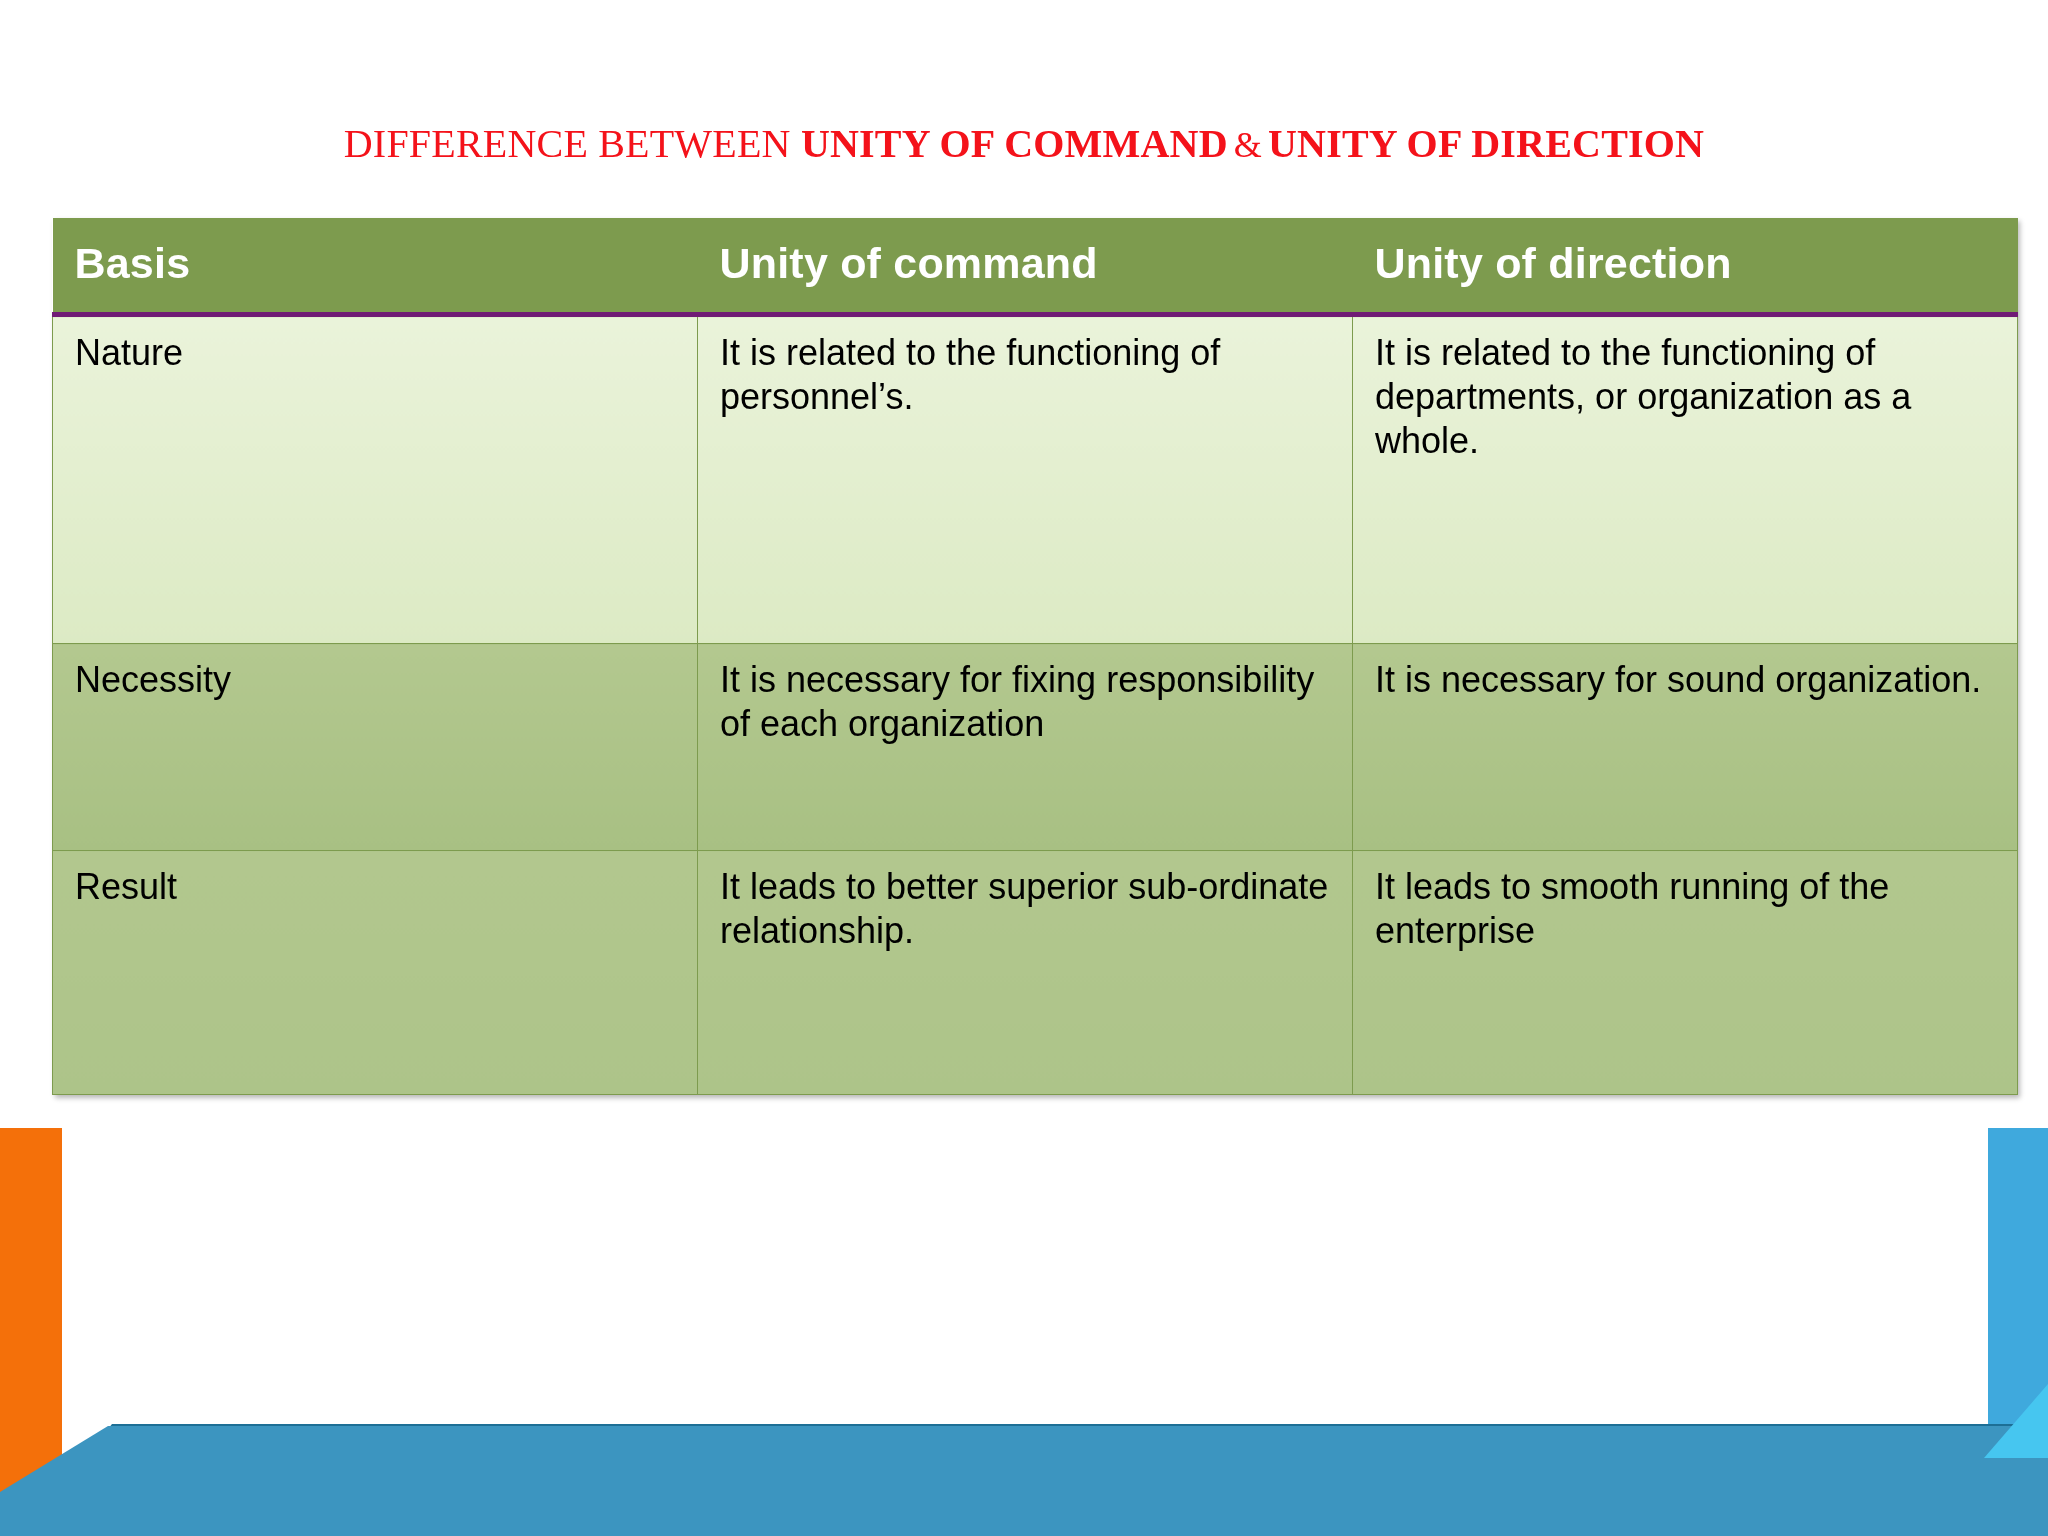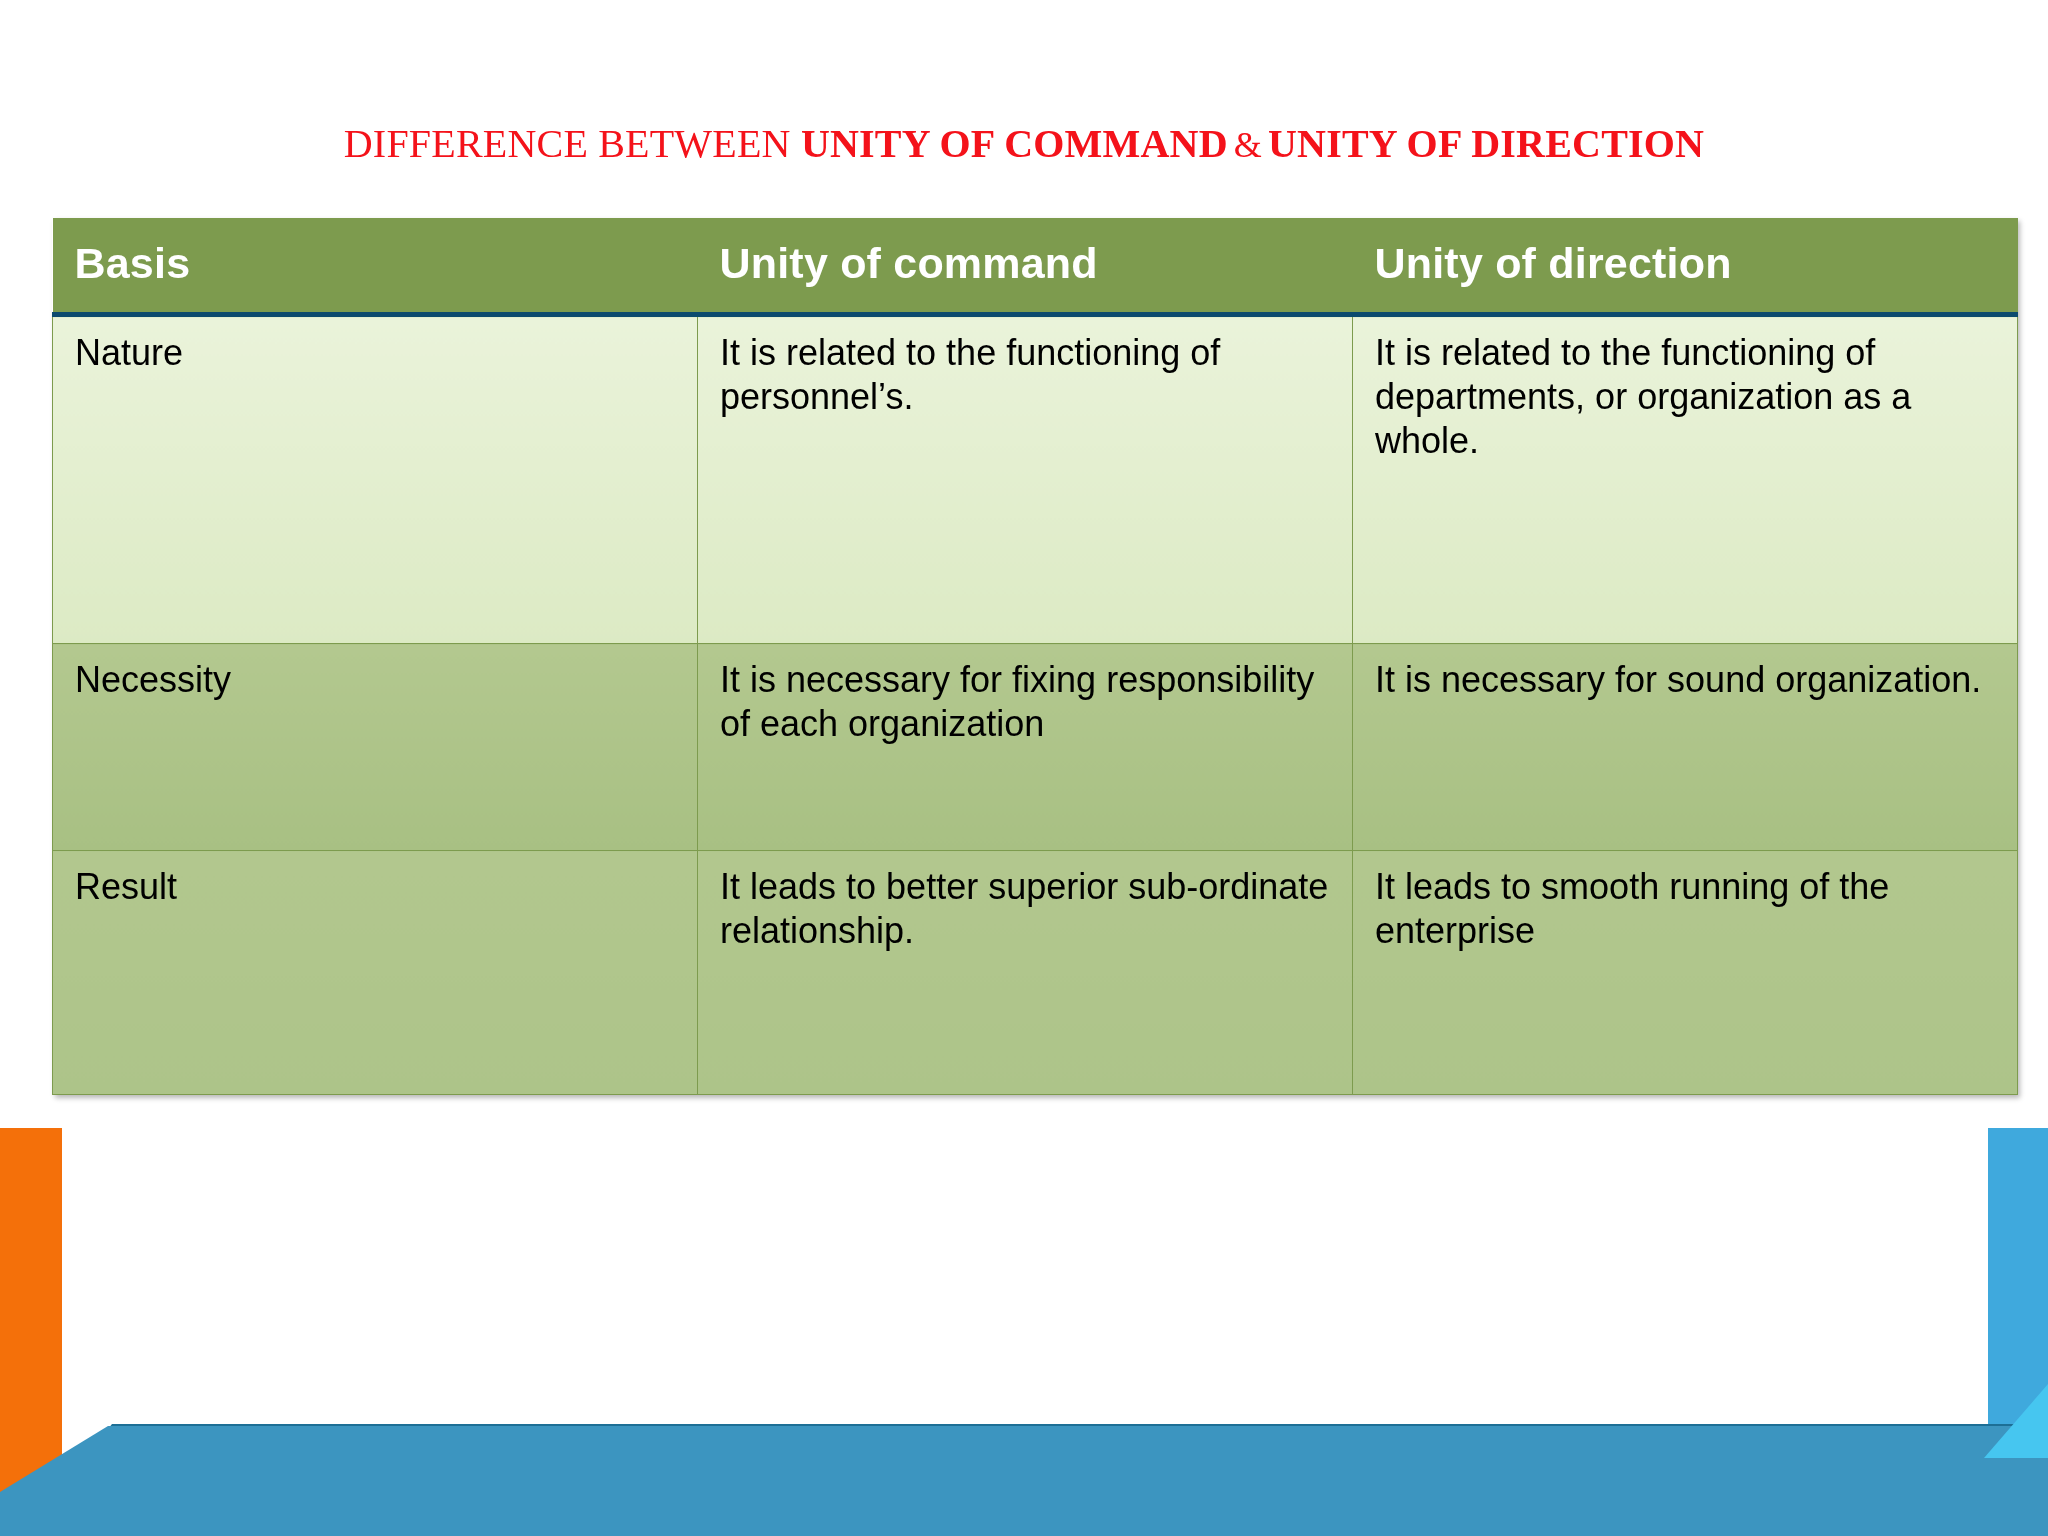--- a/index.html
+++ b/index.html
@@ -115,21 +115,21 @@
   thead th {
     background: #7d9b4e;
     color: #ffffff;
     font-size: 43px;
     font-weight: bold;
     text-align: left;
     padding: 12px 22px 16px 22px;
     height: 66px;
     vertical-align: middle;
     border: none;
-    border-bottom: 5px solid #0c4a6e;
+    border-bottom: 5px solid #701a75;
     letter-spacing: 0.2px;
   }
 
   tbody td {
     font-size: 36px;
     color: #000000;
     line-height: 1.22;
     padding: 14px 20px 14px 22px;
     vertical-align: top;
     border: 1px solid #7d9b4e;

